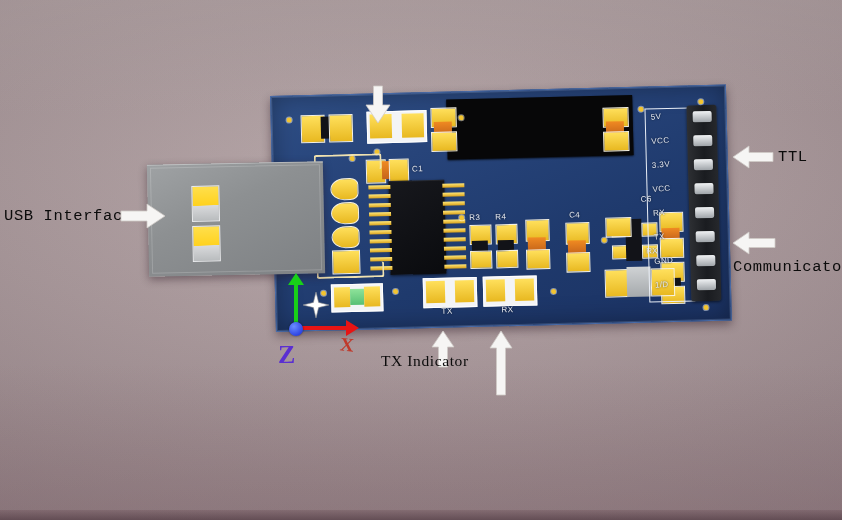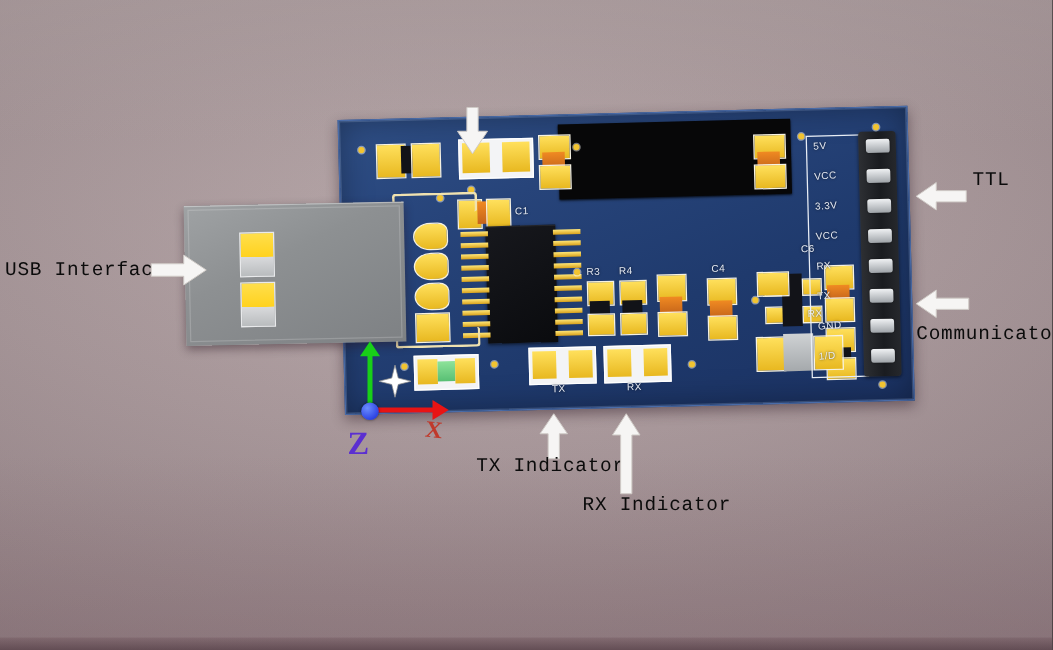--- a/index.html
+++ b/index.html
@@ -288,43 +288,42 @@
     <svg width="26" height="38" viewBox="0 0 26 38">
       <path d="M8.5 0 L17.5 0 L17.5 19 L25 19 L13 37 L1 19 L8.5 19 Z"></path>
     </svg>
   </div>
 
   <div class="arrow" style="left:733px;top:146px;">
     <svg width="40" height="22" viewBox="0 0 40 22">
       <path d="M0 11 L16 0 L16 6.5 L40 6.5 L40 15.5 L16 15.5 L16 22 Z"></path>
     </svg>
   </div>
-  <div class="lbl" style="left:778px;top:135px;">TTL</div>
+  <div class="lbl" style="left:778px;top:148px;">TTL</div>
 
   <div class="arrow" style="left:733px;top:232px;">
     <svg width="42" height="22" viewBox="0 0 42 22">
       <path d="M0 11 L16 0 L16 6.5 L42 6.5 L42 15.5 L16 15.5 L16 22 Z"></path>
     </svg>
   </div>
   <div class="lbl" style="left:733px;top:258px;">Communicaton</div>
 
   <div class="lbl" style="left:4px;top:207px;">USB Interface</div>
   <div class="arrow" style="left:121px;top:204px;">
     <svg width="44" height="24" viewBox="0 0 44 24">
       <path d="M44 12 L26 0 L26 7 L0 7 L0 17 L26 17 L26 24 Z"></path>
     </svg>
   </div>
 
   <div class="arrow" style="left:431px;top:331px;">
     <svg width="24" height="36" viewBox="0 0 24 36">
       <path d="M12 0 L23 16 L16.5 16 L16.5 36 L7.5 36 L7.5 16 L1 16 Z"></path>
     </svg>
   </div>
-  <div class="lbl" style="left:381px;top:364px;">TX Indicator</div>
+  <div class="lbl" style="left:381px;top:352px;font-family:Liberation Serif, serif;">TX Indicator</div>
 
   <div class="arrow" style="left:489px;top:331px;">
     <svg width="24" height="64" viewBox="0 0 24 64">
       <path d="M12 0 L23 17 L16.5 17 L16.5 64 L7.5 64 L7.5 17 L1 17 Z"></path>
     </svg>
   </div>
-  <div class="lbl" style="left:466px;top:395px;">RX Indicator</div>
 
 </div>
 
 </body></html>

